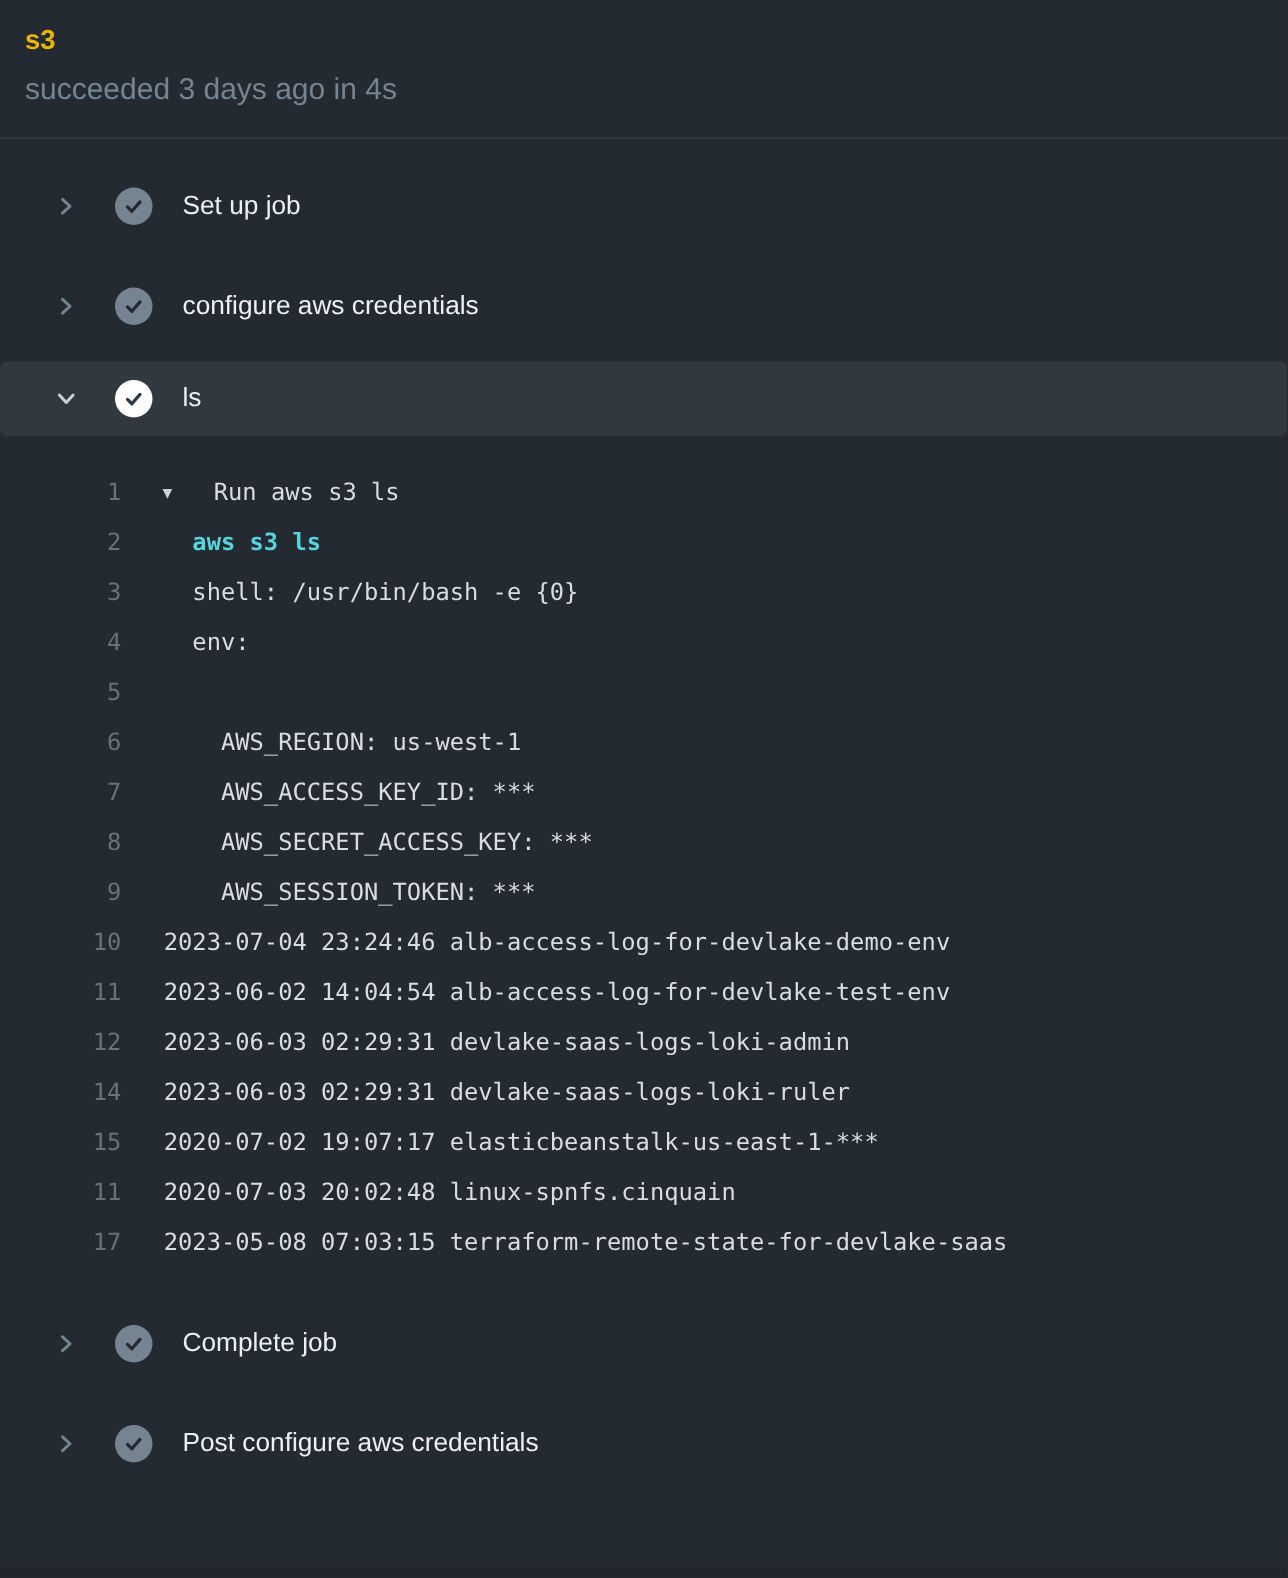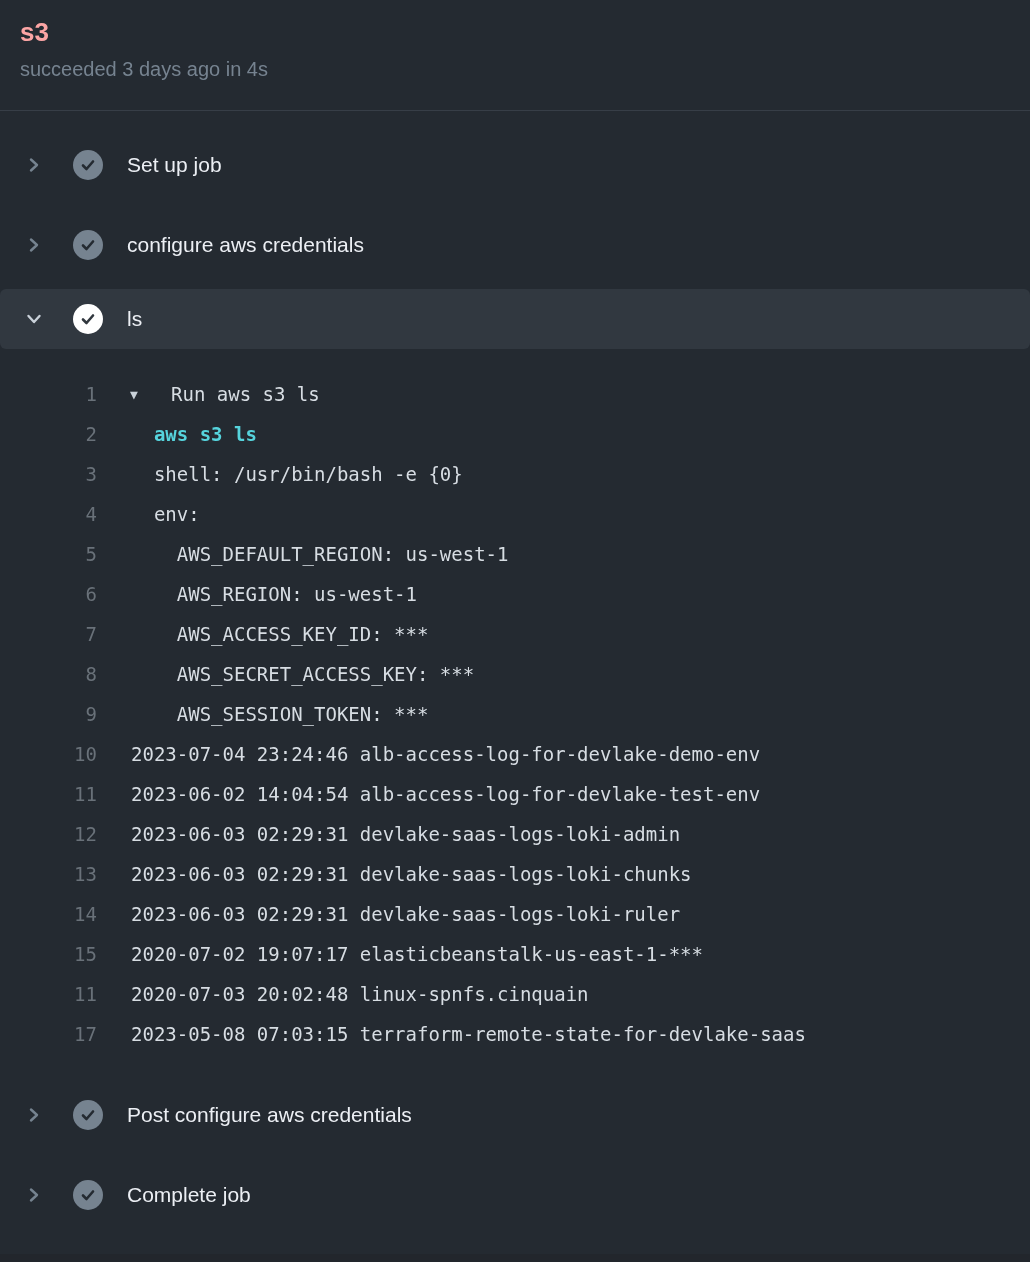--- a/index.html
+++ b/index.html
@@ -12,44 +12,44 @@
     position: relative;
   }
 
   
   .job-header {
     padding: 16px 20px 0 20px;
     height: 110px;
     box-sizing: border-box;
   }
   .job-title {
-    color: #fca5a5;
-    font-size: 26px;
+    color: #eab308;
+    font-size: 22px;
     font-weight: 700;
     line-height: 32px;
   }
   .job-subtitle {
     color: #768390;
-    font-size: 20px;
+    font-size: 24px;
     margin-top: 10px;
   }
   .header-divider {
     height: 1px;
     background: #373e47;
     width: 100%;
   }
 
   
   .steps { padding-top: 14px; }
 
   .step-row {
     height: 80px;
     display: flex;
     align-items: center;
-    padding-left: 25px;
+    padding-left: 44px;
     box-sizing: border-box;
     cursor: pointer;
   }
   .step-row.expanded {
     height: 60px;
     background: #313840;
     border-radius: 6px;
     margin-top: 4px;
   }
 
@@ -197,21 +197,20 @@
       <span class="lt">  shell: /usr/bin/bash -e {0}</span>
     </div>
 
     <div class="log-line">
       <span class="ln">4</span>
       <span class="lt">  env:</span>
     </div>
 
     <div class="log-line">
       <span class="ln">5</span>
-      <span class="lt">    AWS_DEFAULT_REGION: us-west-1</span>
     </div>
 
     <div class="log-line">
       <span class="ln">6</span>
       <span class="lt">    AWS_REGION: us-west-1</span>
     </div>
 
     <div class="log-line">
       <span class="ln">7</span>
       <span class="lt">    AWS_ACCESS_KEY_ID: ***</span>
@@ -235,24 +234,20 @@
     <div class="log-line">
       <span class="ln">11</span>
       <span class="lt">2023-06-02 14:04:54 alb-access-log-for-devlake-test-env</span>
     </div>
 
     <div class="log-line">
       <span class="ln">12</span>
       <span class="lt">2023-06-03 02:29:31 devlake-saas-logs-loki-admin</span>
     </div>
 
-    <div class="log-line">
-      <span class="ln">13</span>
-      <span class="lt">2023-06-03 02:29:31 devlake-saas-logs-loki-chunks</span>
-    </div>
 
     <div class="log-line">
       <span class="ln">14</span>
       <span class="lt">2023-06-03 02:29:31 devlake-saas-logs-loki-ruler</span>
     </div>
 
     <div class="log-line">
       <span class="ln">15</span>
       <span class="lt">2020-07-02 19:07:17 elasticbeanstalk-us-east-1-***</span>
     </div>
@@ -273,32 +268,32 @@
     <span class="chevron">
       <svg width="18" height="18" viewBox="0 0 18 18">
           <path d="M6 3.5 L12 9 L6 14.5" fill="none" stroke="#768390" stroke-width="2.4" stroke-linecap="round" stroke-linejoin="round"></path>
         </svg>
     </span>
     <span class="status-circle gray">
       <svg width="18" height="18" viewBox="0 0 18 18">
           <path d="M4 9.5 L7.5 13 L14 5.5" fill="none" stroke="#242a31" stroke-width="2.6" stroke-linecap="round" stroke-linejoin="round"></path>
         </svg>
     </span>
+    <span class="step-label">Complete job</span>
+  </div>
+
+  <div class="step-row">
+    <span class="chevron">
+      <svg width="18" height="18" viewBox="0 0 18 18">
+          <path d="M6 3.5 L12 9 L6 14.5" fill="none" stroke="#768390" stroke-width="2.4" stroke-linecap="round" stroke-linejoin="round"></path>
+        </svg>
+    </span>
+    <span class="status-circle gray">
+      <svg width="18" height="18" viewBox="0 0 18 18">
+          <path d="M4 9.5 L7.5 13 L14 5.5" fill="none" stroke="#242a31" stroke-width="2.6" stroke-linecap="round" stroke-linejoin="round"></path>
+        </svg>
+    </span>
     <span class="step-label">Post configure aws credentials</span>
   </div>
 
-  <div class="step-row">
-    <span class="chevron">
-      <svg width="18" height="18" viewBox="0 0 18 18">
-          <path d="M6 3.5 L12 9 L6 14.5" fill="none" stroke="#768390" stroke-width="2.4" stroke-linecap="round" stroke-linejoin="round"></path>
-        </svg>
-    </span>
-    <span class="status-circle gray">
-      <svg width="18" height="18" viewBox="0 0 18 18">
-          <path d="M4 9.5 L7.5 13 L14 5.5" fill="none" stroke="#242a31" stroke-width="2.6" stroke-linecap="round" stroke-linejoin="round"></path>
-        </svg>
-    </span>
-    <span class="step-label">Complete job</span>
-  </div>
-
 </div>
 
 <div class="bottom-edge"></div>
 
 </body></html>

